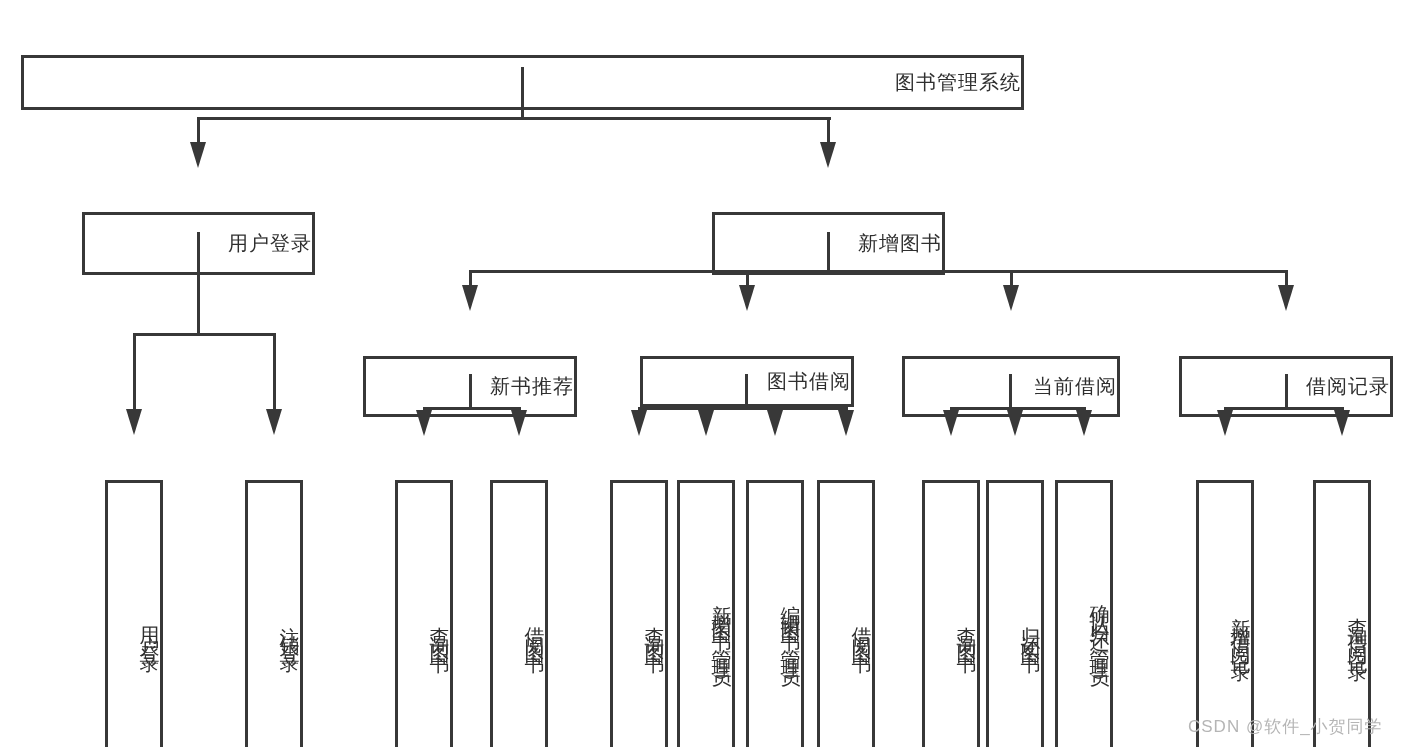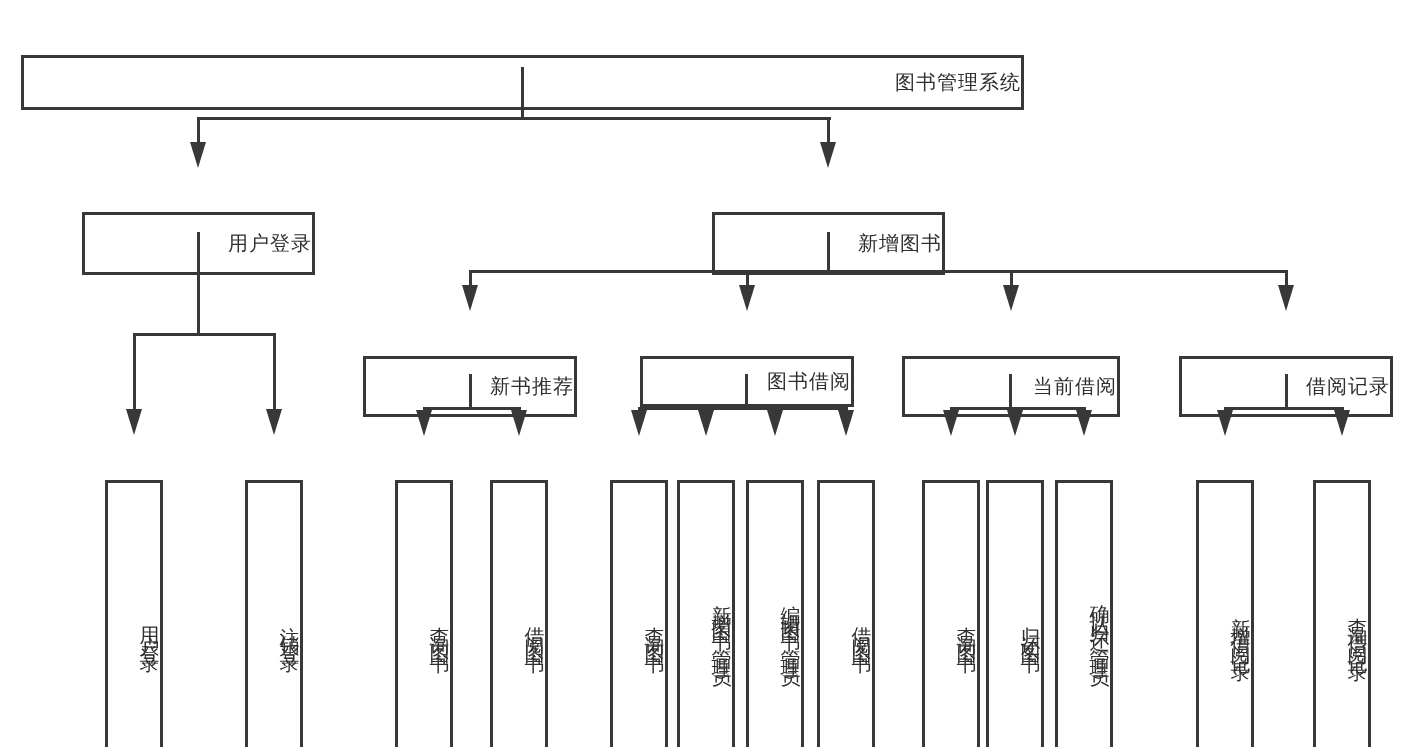--- a/index.html
+++ b/index.html
@@ -138,14 +138,15 @@
     <span class="vtext">确认归还（管理员）</span>
   </div>
 
   <div class="box vbox" style="left:1196px;top:437px;width:58px;height:298px;">
     <span class="vtext">新增借阅记录</span>
   </div>
   <div class="box vbox" style="left:1313px;top:437px;width:58px;height:298px;">
     <span class="vtext">查询借阅记录</span>
   </div>
 
+  <div class="watermark">CSDN @软件_小贺同学</div>
 
 </div>
 
 </body></html>

